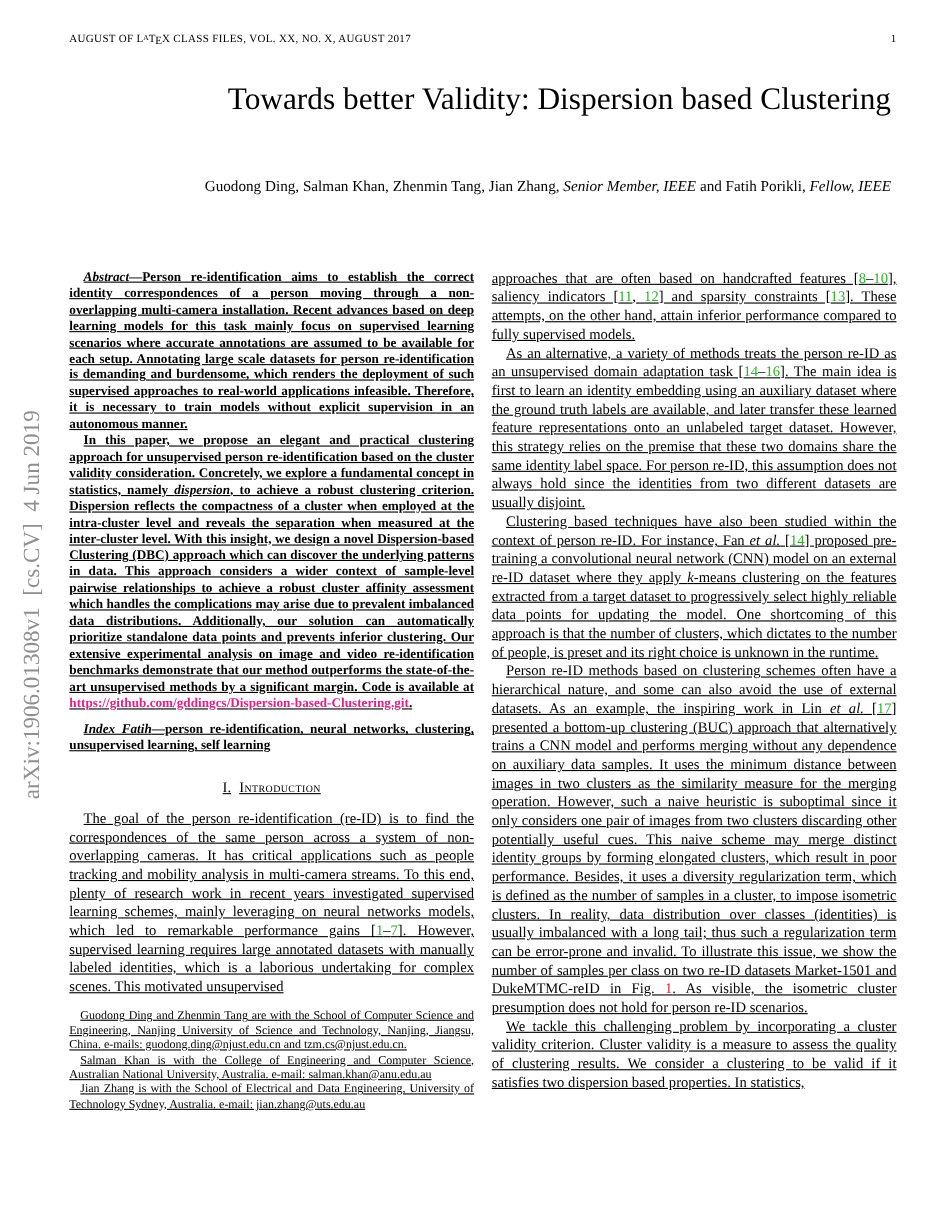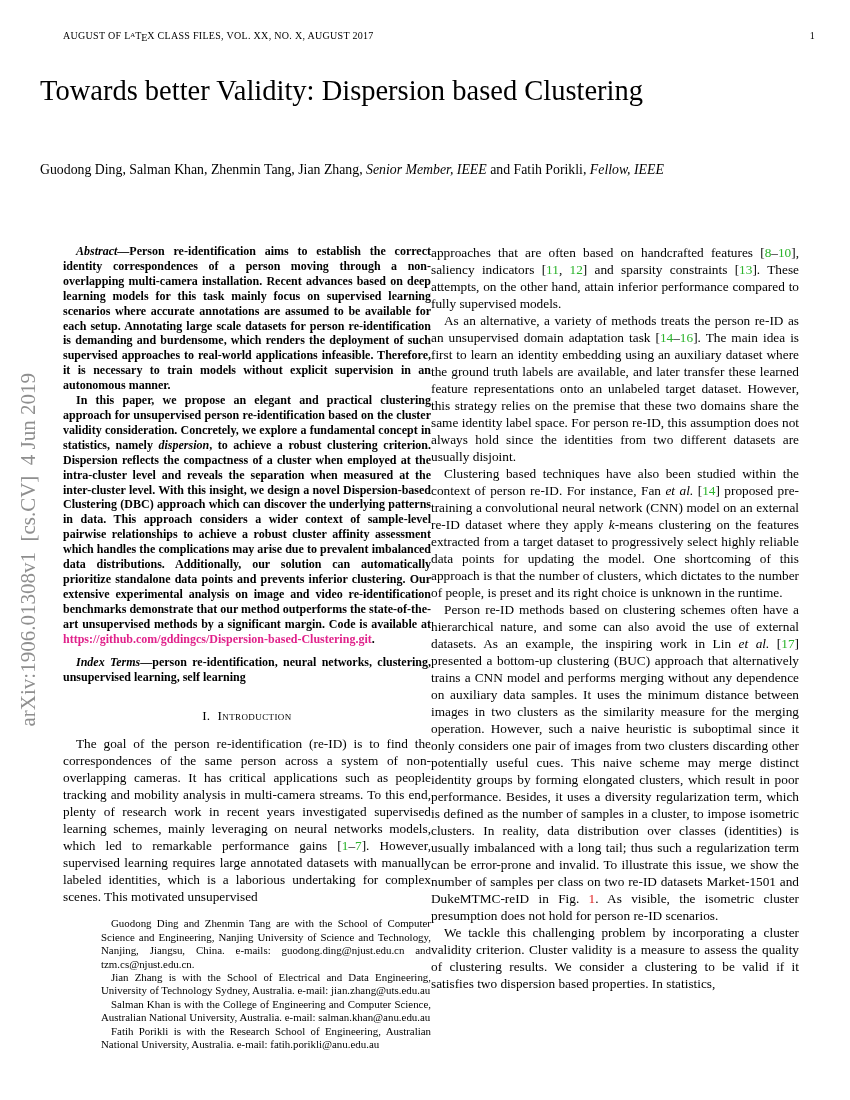--- a/index.html
+++ b/index.html
@@ -20,41 +20,41 @@
     position:absolute; top:0; left:0; width:57px; height:1100px;
     display:flex; align-items:center; justify-content:center;
   }
   .arxiv-inner {
     writing-mode:vertical-rl; transform:rotate(180deg);
     white-space:pre; font-size:21px; color:var(--watermark,#8f8f8f);
   }
   
   .title-block {
     position:absolute; top:72px; left:40px; right:40px;
-    text-align:left; font-size:28.5px; line-height:38px; font-weight:normal; margin:0;
+    text-align:right; font-size:28.5px; line-height:38px; font-weight:normal; margin:0;
   }
   .authors {
     position:absolute; top:162px; left:40px; right:40px;
-    text-align:left; font-size:13.8px;
+    text-align:right; font-size:13.8px;
   }
   
   .cols {
     position:absolute; top:244px; left:63px; right:35px;
-    display:flex; 
+    display:flex; gap:16px;text-decoration:underline;
   }
   .col { width:368px; text-align:justify; font-size:13.3px; line-height:17px; }
   p { margin:0; text-indent:13px; }
   .noindent { text-indent:0; }
   .abstract-block p, .idxterms { font-weight:bold; font-size:12px; line-height:14.9px; }
   .idxterms { margin-top:9px; }
   .lead-it { font-style:italic; }
   .sec-head { text-align:center; text-indent:0; margin-top:22px; margin-bottom:11px; font-size:13.3px; }
   .sc { font-variant:small-caps; letter-spacing:0.4px; margin-left:0.55em;text-align:center; }
   .footnotes { margin-top:12px; font-size:10.9px; line-height:13.4px; }
-  .footnotes p { text-indent:10px;margin-left:38px; }
+  .footnotes p { text-indent:10px; }
   
   .i { font-style:italic; }
   .c { color:var(--cite,#2bb32b); text-decoration:none; cursor:pointer; }
   .u { color:var(--url,#e0218a); cursor:pointer; overflow-wrap:break-word; word-break:break-all; }
   .r { color:var(--ref,#e02424); cursor:pointer; }
 </style>
 </head>
 <body>
 
 <div class="page">
@@ -75,33 +75,32 @@
   <div class="authors"><span>Guodong Ding, Salman Khan, Zhenmin Tang, Jian Zhang, </span><span class="i">Senior Member, IEEE</span><span> and Fatih Porikli, </span><span class="i">Fellow, IEEE</span></div>
 
   <div class="cols">
 
     <div class="col">
       <div class="abstract-block">
         <p><span class="lead-it">Abstract</span><span><span>—Person re-identification aims to establish the correct identity correspondences of a person moving through a non-overlapping multi-camera installation. Recent advances based on deep learning models for this task mainly focus on supervised learning scenarios where accurate annotations are assumed to be available for each setup. Annotating large scale datasets for person re-identification is demanding and burdensome, which renders the deployment of such supervised approaches to real-world applications infeasible. Therefore, it is necessary to train models without explicit supervision in an autonomous manner.</span></span></p>
         <p><span>In this paper, we propose an elegant and practical clustering approach for unsupervised person re-identification based on the cluster validity consideration. Concretely, we explore a fundamental concept in statistics, namely </span><span class="i">dispersion</span><span>, to achieve a robust clustering criterion. Dispersion reflects the compactness of a cluster when employed at the intra-cluster level and reveals the separation when measured at the inter-cluster level. With this insight, we design a novel Dispersion-based Clustering (DBC) approach which can discover the underlying patterns in data. This approach considers a wider context of sample-level pairwise relationships to achieve a robust cluster affinity assessment which handles the complications may arise due to prevalent imbalanced data distributions. Additionally, our solution can automatically prioritize standalone data points and prevents inferior clustering. Our extensive experimental analysis on image and video re-identification benchmarks demonstrate that our method outperforms the state-of-the-art unsupervised methods by a significant margin. Code is available at </span><span class="u">https://github.com/gddingcs/Dispersion-based-Clustering.git</span><span>.</span></p>
       </div>
 
-      <p class="idxterms"><span class="lead-it">Index Terms</span><span>—person re-identification, neural networks, clustering, unsupervised learning, self learning</span></p>
+      <p class="idxterms"><span class="lead-it">Index Fatih</span><span>—person re-identification, neural networks, clustering, unsupervised learning, self learning</span></p>
 
       <div class="sec-head">
         <span>I.</span><span class="sc">Introduction</span>
       </div>
 
       <p><span>The goal of the person re-identification (re-ID) is to find the correspondences of the same person across a system of non-overlapping cameras. It has critical applications such as people tracking and mobility analysis in multi-camera streams. To this end, plenty of research work in recent years investigated supervised learning schemes, mainly leveraging on neural networks models, which led to remarkable performance gains [</span><span class="c">1</span><span>–</span><span class="c">7</span><span>]. However, supervised learning requires large annotated datasets with manually labeled identities, which is a laborious undertaking for complex scenes. This motivated unsupervised</span></p>
 
       <div class="footnotes">
         <p>Guodong Ding and Zhenmin Tang are with the School of Computer Science and Engineering, Nanjing University of Science and Technology, Nanjing, Jiangsu, China. e-mails: guodong.ding@njust.edu.cn and tzm.cs@njust.edu.cn.</p>
+        <p>Salman Khan is with the College of Engineering and Computer Science, Australian National University, Australia. e-mail: salman.khan@anu.edu.au</p>
         <p>Jian Zhang is with the School of Electrical and Data Engineering, University of Technology Sydney, Australia. e-mail: jian.zhang@uts.edu.au</p>
-        <p>Salman Khan is with the College of Engineering and Computer Science, Australian National University, Australia. e-mail: salman.khan@anu.edu.au</p>
-        <p>Fatih Porikli is with the Research School of Engineering, Australian National University, Australia. e-mail: fatih.porikli@anu.edu.au</p>
       </div>
     </div>
 
     <div class="col">
       <p class="noindent"><span>approaches that are often based on handcrafted features [</span><span class="c">8</span><span>–</span><span class="c">10</span><span>], saliency indicators [</span><span class="c">11</span><span>, </span><span class="c">12</span><span>] and sparsity constraints [</span><span class="c">13</span><span>]. These attempts, on the other hand, attain inferior performance compared to fully supervised models.</span></p>
       <p><span>As an alternative, a variety of methods treats the person re-ID as an unsupervised domain adaptation task [</span><span class="c">14</span><span>–</span><span class="c">16</span><span>]. The main idea is first to learn an identity embedding using an auxiliary dataset where the ground truth labels are available, and later transfer these learned feature representations onto an unlabeled target dataset. However, this strategy relies on the premise that these two domains share the same identity label space. For person re-ID, this assumption does not always hold since the identities from two different datasets are usually disjoint.</span></p>
       <p><span>Clustering based techniques have also been studied within the context of person re-ID. For instance, Fan </span><span class="i">et al.</span><span> [</span><span class="c">14</span><span>] proposed pre-training a convolutional neural network (CNN) model on an external re-ID dataset where they apply </span><span class="i">k</span><span>-means clustering on the features extracted from a target dataset to progressively select highly reliable data points for updating the model. One shortcoming of this approach is that the number of clusters, which dictates to the number of people, is preset and its right choice is unknown in the runtime.</span></p>
       <p><span>Person re-ID methods based on clustering schemes often have a hierarchical nature, and some can also avoid the use of external datasets. As an example, the inspiring work in Lin </span><span class="i">et al.</span><span> [</span><span class="c">17</span><span>] presented a bottom-up clustering (BUC) approach that alternatively trains a CNN model and performs merging without any dependence on auxiliary data samples. It uses the minimum distance between images in two clusters as the similarity measure for the merging operation. However, such a naive heuristic is suboptimal since it only considers one pair of images from two clusters discarding other potentially useful cues. This naive scheme may merge distinct identity groups by forming elongated clusters, which result in poor performance. Besides, it uses a diversity regularization term, which is defined as the number of samples in a cluster, to impose isometric clusters. In reality, data distribution over classes (identities) is usually imbalanced with a long tail; thus such a regularization term can be error-prone and invalid. To illustrate this issue, we show the number of samples per class on two re-ID datasets Market-1501 and DukeMTMC-reID in Fig. </span><span class="r">1</span><span>. As visible, the isometric cluster presumption does not hold for person re-ID scenarios.</span></p>
       <p><span>We tackle this challenging problem by incorporating a cluster validity criterion. Cluster validity is a measure to assess the quality of clustering results. We consider a clustering to be valid if it satisfies two dispersion based properties. In statistics,</span></p>
     </div>

